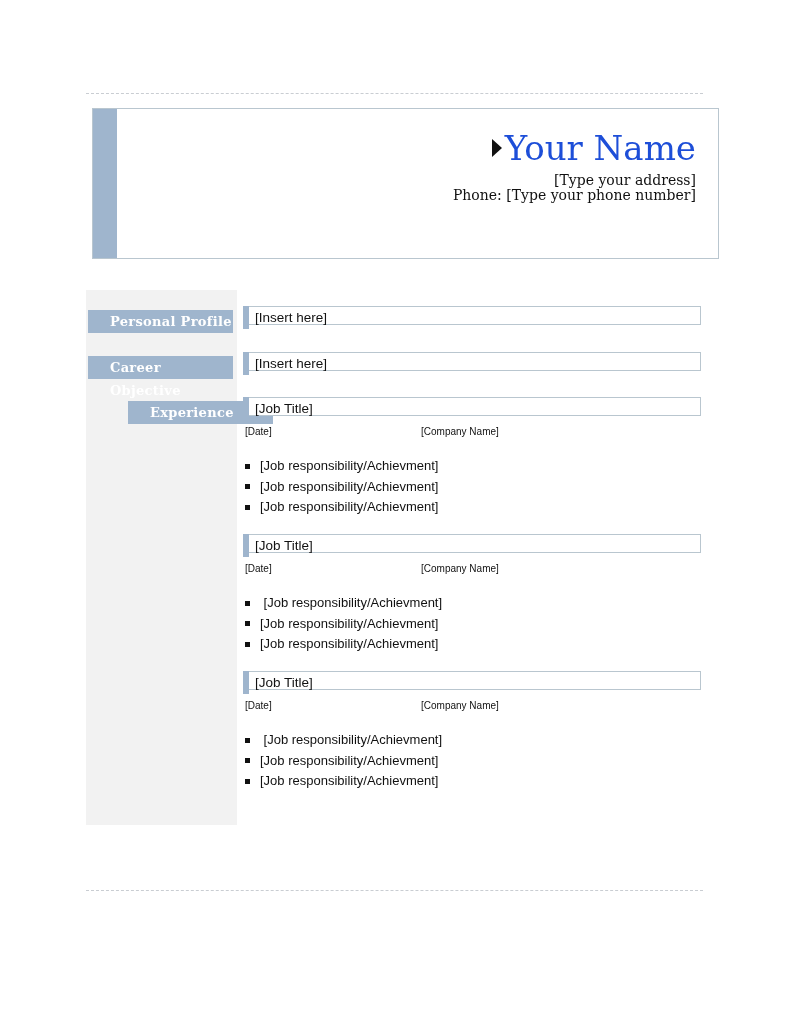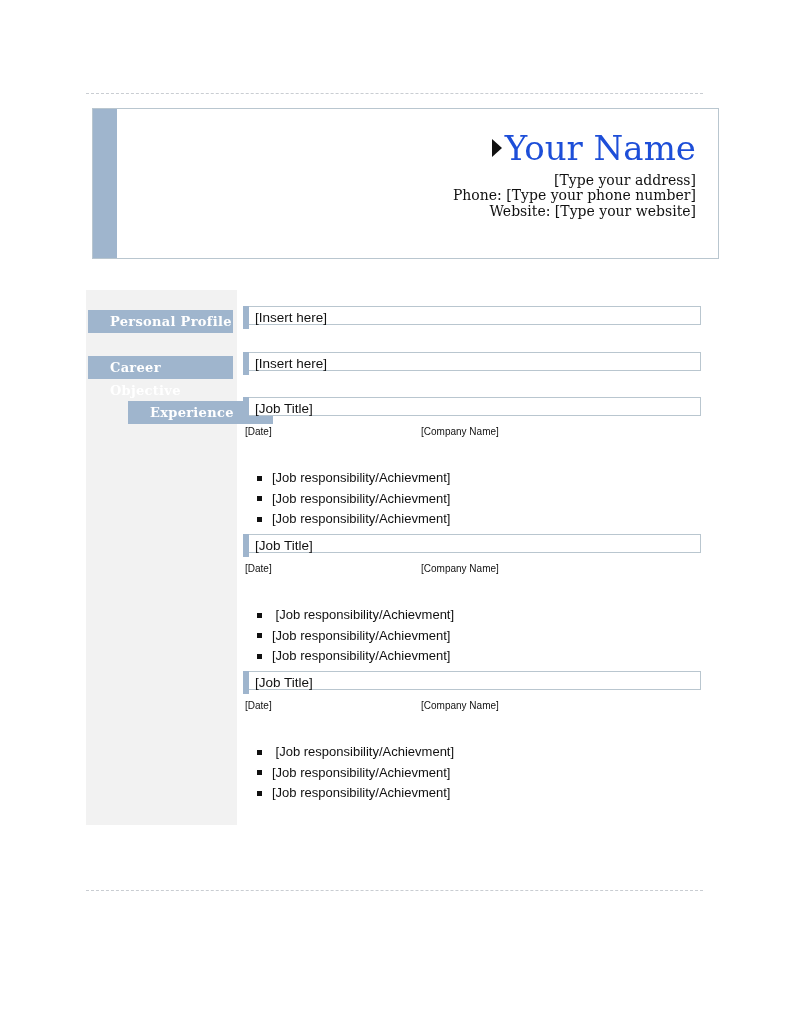--- a/index.html
+++ b/index.html
@@ -10,39 +10,38 @@
   .header-text { position: absolute; right: 22px; top: 24px; text-align: right; font-family: "DejaVu Serif", serif; }
   .name { font-size: 34px; line-height: 30px; color: #1d4ed8; margin-bottom: 10px; display: flex; align-items: center; justify-content: flex-end; }
   .name .tri { width: 0; height: 0; border-top: 9px solid transparent; border-bottom: 9px solid transparent; border-left: 10px solid #111; margin-right: 3px; }
   .contact { font-size: 14px; line-height: 15.3px; color: #111; }
   .sidebar { position: absolute; left: 86px; top: 290px; width: 151px; height: 535px; background: #f2f2f2; }
   .side-label { position: absolute; left: 88px; width: 145px; height: 23px; background: #9fb5cd; color: #ffffff; font-family: "DejaVu Serif", serif; font-weight: bold; font-size: 13px; line-height: 23px; padding-left: 22px; box-sizing: border-box; letter-spacing: 0.3px; }
   .field { position: absolute; left: 243px; width: 458px; height: 19px; border: 1px solid #b9c6cf; box-sizing: border-box; background: #fff; }
   .field .accent { position: absolute; left: -1px; top: -1px; width: 6px; height: 23px; background: #9fb5cd; }
   .field .txt { position: absolute; left: 11px; top: 0; font-family: "Liberation Sans", sans-serif; font-size: 13.5px; line-height: 21px; color: #111; }
   .meta { position: absolute; font-family: "Liberation Sans", sans-serif; font-size: 10px; color: #111; }
-  .bullets { position: absolute; left: 245px; margin: 12px; padding: 0; list-style: none; font-family: "Liberation Sans", sans-serif; font-size: 13px; color: #111; }
+  .bullets { position: absolute; left: 245px; margin: 0; padding: 0; list-style: none; font-family: "Liberation Sans", sans-serif; font-size: 13px; color: #111; }
   .bullets li { height: 20.5px; line-height: 20.5px; display: flex; align-items: center; }
   .bullets .sq { width: 5px; height: 5px; background: #111; margin-right: 10px; flex: none; }
 </style>
 </head>
 <body>
 
 <div class="dash" style="top:93px;"></div>
 
 <div class="header-box">
   <div class="header-bar"></div>
   <div class="header-text">
     <div class="name">
       <span class="tri"></span>
       <span>Your Name</span>
     </div>
     <div class="contact">[Type your address]</div>
     <div class="contact">Phone: [Type your phone number]</div>
-    <div class="contact">Website: [Type your website]</div>
   </div>
 </div>
 
 <div class="sidebar"></div>
 
 <div class="side-label" style="top:310px;">Personal Profile</div>
 <div class="side-label" style="top:356px;">Career Objective</div>
 <div class="side-label" style="top:401px;margin-left:40px;">Experience</div>
 
 <div class="field" style="top:306px;">

